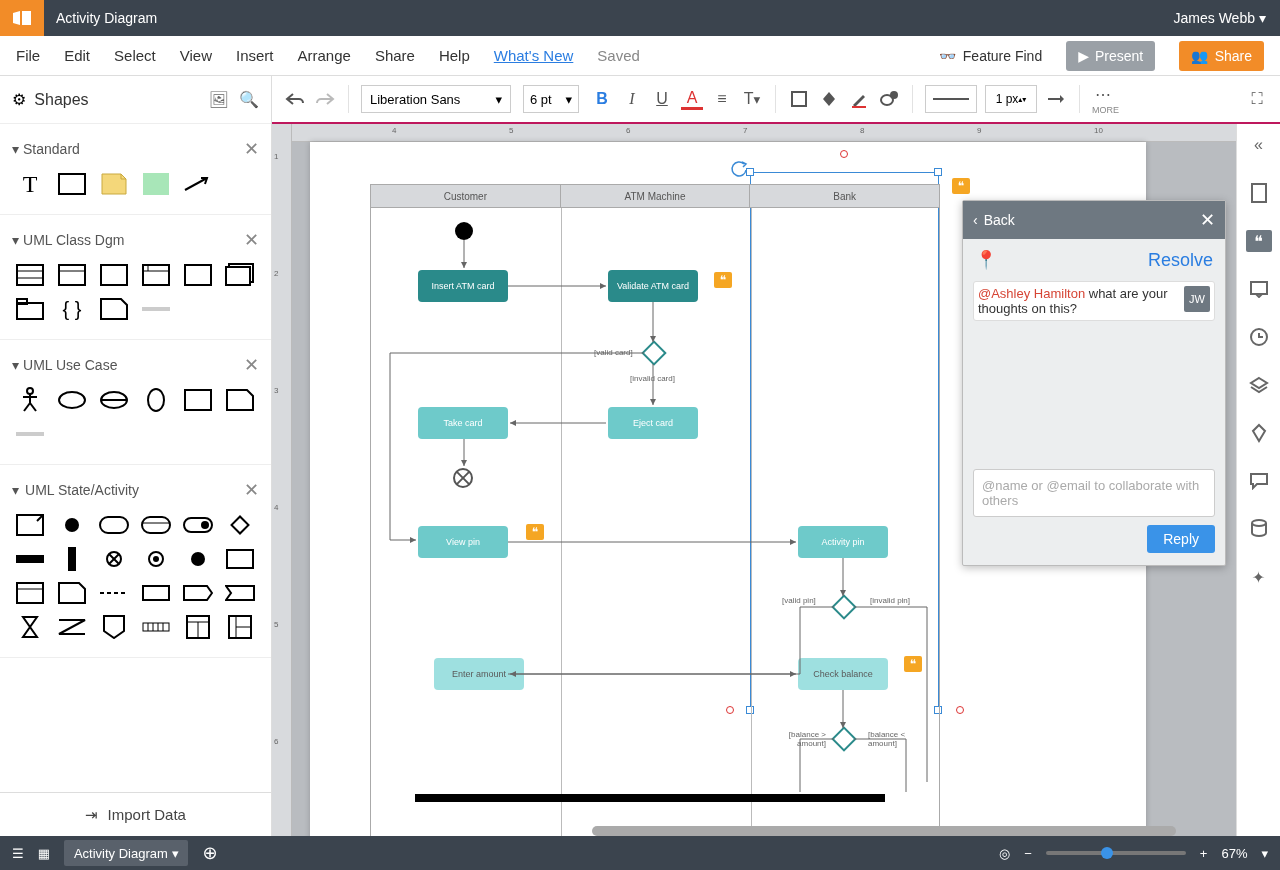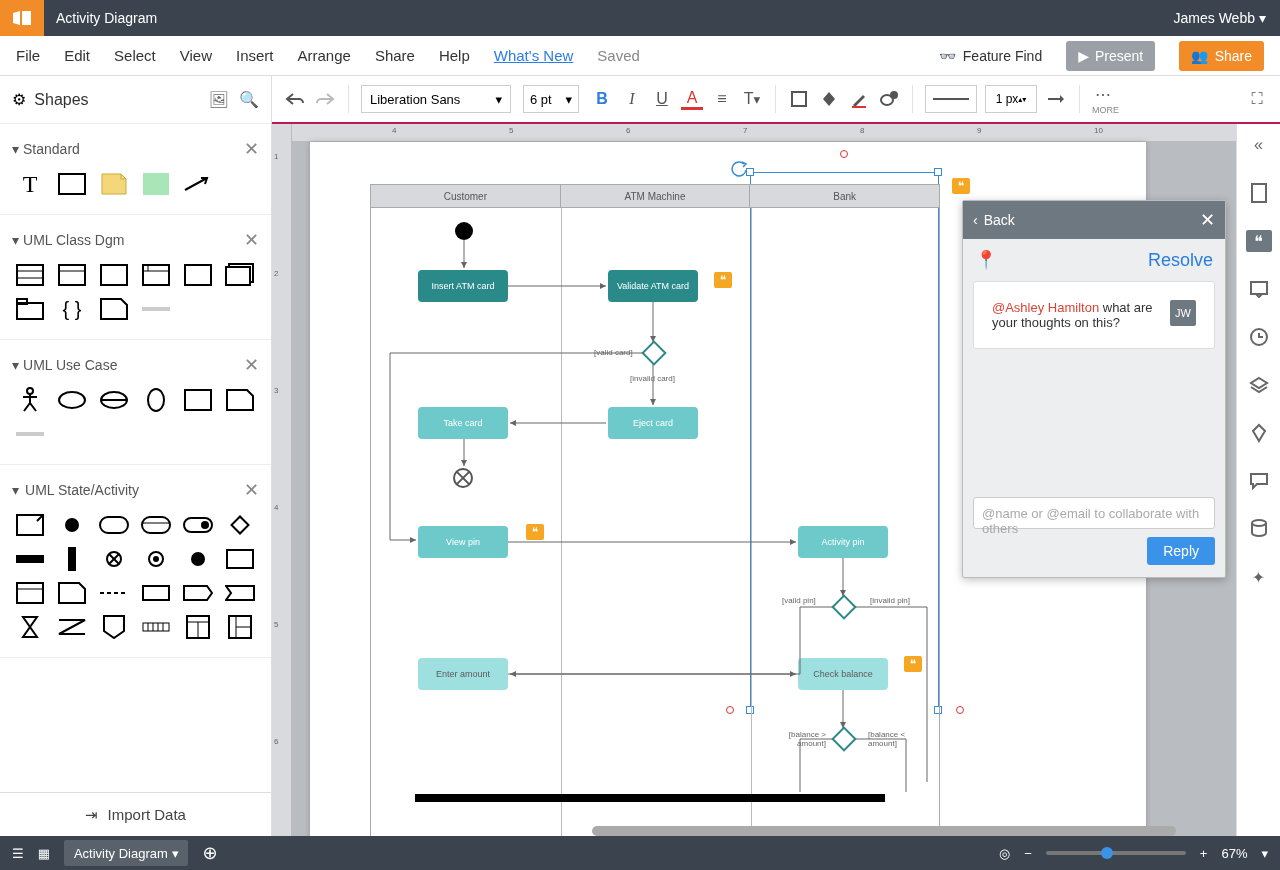--- a/index.html
+++ b/index.html
@@ -82,25 +82,25 @@
 .blackbar{position:absolute;height:8px;background:#000;}
 .hscroll{position:absolute;bottom:0;left:300px;right:60px;height:10px;background:#aaa;border-radius:5px;}
 
 
 .comment-panel{position:absolute;right:10px;top:76px;width:264px;background:#eceeef;border:1px solid #bbb;box-shadow:0 2px 8px rgba(0,0,0,0.25);border-radius:2px;}
 .cp-head{height:38px;background:#6e7881;color:#fff;display:flex;align-items:center;padding:0 10px;font-size:14px;}
 .cp-head .close{margin-left:auto;font-size:18px;cursor:pointer;}
 .cp-row1{display:flex;align-items:center;padding:10px 12px;}
 .cp-row1 .pin{color:#aaa;font-size:18px;}
 .cp-row1 .resolve{margin-left:auto;color:#2a7de1;font-size:18px;}
-.cp-msg{margin:0 10px 10px;background:#fff;border:1px solid #ddd;padding:18px;font-size:13px;color:#333;display:flex;gap:8px;align-items:flex-start;border-radius:3px;}
+.cp-msg{margin:0 10px 10px;background:#fff;border:1px solid #ddd;padding:4px;font-size:13px;color:#333;display:flex;gap:8px;align-items:flex-start;border-radius:3px;}
 .cp-msg .mention{color:#d64535;}
 .cp-msg .avatar{width:26px;height:26px;background:#6e7881;color:#fff;font-size:11px;display:flex;align-items:center;justify-content:center;border-radius:2px;flex-shrink:0;}
 .cp-spacer{height:130px;}
-.cp-input{margin:8px 10px;background:#fff;border:1px solid #ccc;border-radius:3px;padding:8px;font-size:13px;color:#aaa;height:32px;}
+.cp-input{margin:8px 10px;background:#fff;border:1px solid #ccc;border-radius:3px;padding:8px;font-size:13px;color:#aaa;height:48px;}
 .cp-reply{margin:0 10px 12px;display:flex;}
 .cp-reply button{margin-left:auto;background:#3a93e8;color:#fff;border:none;padding:6px 16px;border-radius:3px;font-size:14px;cursor:pointer;}
 
 
 .right-dock{width:44px;border-left:1px solid #ddd;background:#fff;display:flex;flex-direction:column;align-items:center;gap:26px;padding-top:10px;}
 .dock-icon{width:22px;height:22px;color:#666;display:flex;align-items:center;justify-content:center;cursor:pointer;}
 
 
 .footer{height:34px;background:#3b444e;color:#fff;display:flex;align-items:center;padding:0 12px;gap:14px;font-size:13px;}
 .footer .tab{background:#59616b;height:26px;display:flex;align-items:center;padding:0 10px;border-radius:2px;}
@@ -591,21 +591,21 @@
           <div class="end-node" style="left:143px;top:326px"></div>
 
           <div class="act light" style="left:108px;top:384px">View pin</div>
           <div class="comment-badge" style="left:216px;top:382px">❝</div>
           <div class="act light" style="left:488px;top:384px">Activity pin</div>
 
           <div class="diamond" style="left:525px;top:456px"></div>
           <div class="lbl" style="left:472px;top:454px">[valid pin]</div>
           <div class="lbl" style="left:560px;top:454px">[invalid pin]</div>
 
-          <div class="act lighter" style="left:108px;top:516px">Enter amount</div>
+          <div class="act lighter" style="left:124px;top:516px">Enter amount</div>
           <div class="act lighter" style="left:488px;top:516px">Check balance</div>
           <div class="comment-badge" style="left:594px;top:514px">❝</div>
 
           <div class="diamond" style="left:525px;top:588px"></div>
           <div class="lbl" style="left:468px;top:588px;width:48px;text-align:right">[balance &gt; amount]</div>
           <div class="lbl" style="left:558px;top:588px;width:48px">[balance &lt; amount]</div>
 
           <div class="blackbar" style="left:105px;top:652px;width:470px"></div>
 
           <svg style="position:absolute;left:0;top:0;width:700px;height:700px;pointer-events:none">

